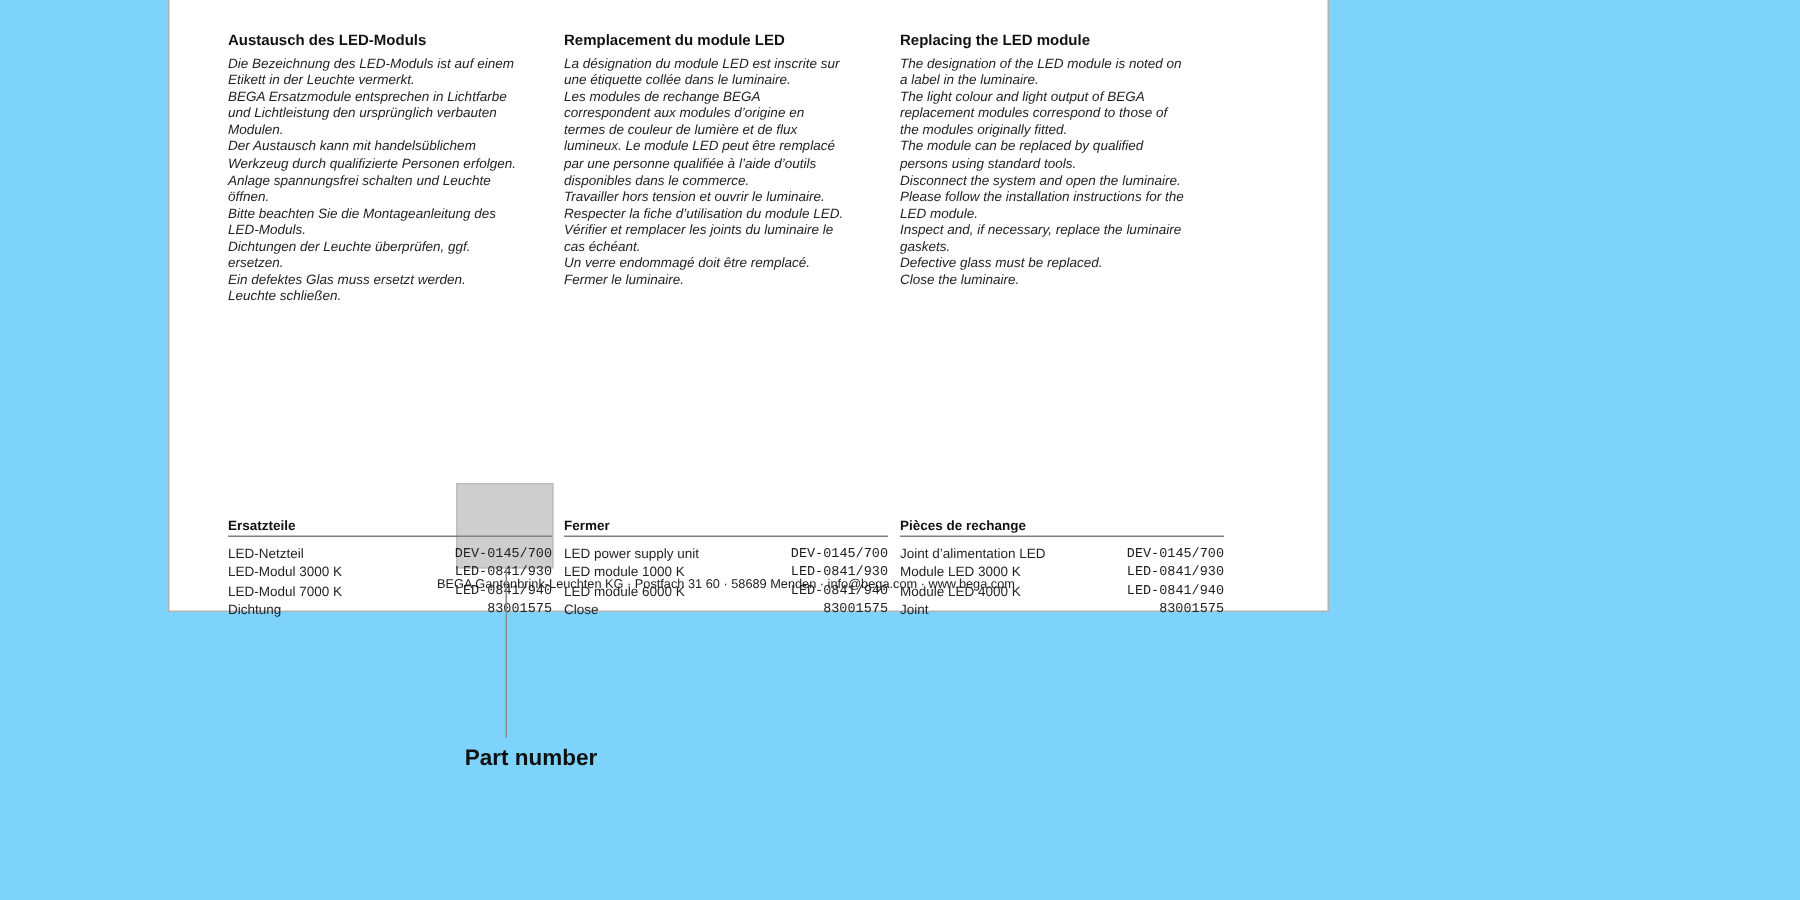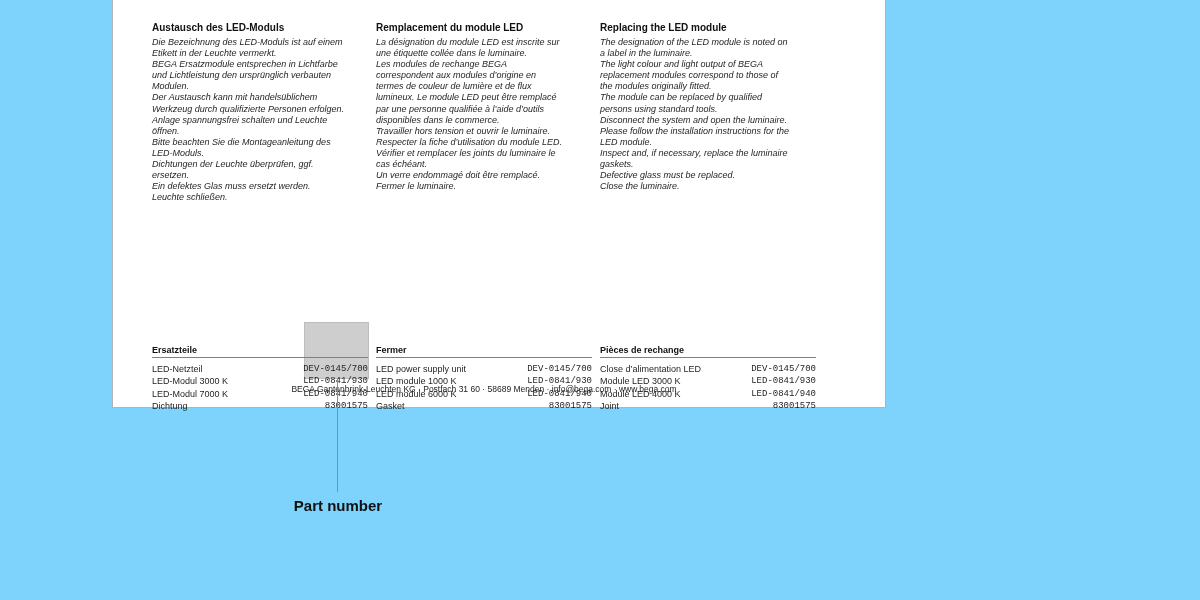--- a/index.html
+++ b/index.html
@@ -95,21 +95,21 @@
   .callout-line {
     position: absolute;
     left: 337px;
     top: 379px;
     width: 1px;
     height: 113px;
     background: #8c8c8c;
   }
   .callout-label {
     position: absolute;
-    left: 338px;
+    left: 354px;
     top: 497px;
     transform: translateX(-50%);
     font-size: 15px;
     font-weight: 600;
     color: #111;
     white-space: nowrap;
   }
 </style>
 </head>
 <body>
@@ -204,29 +204,29 @@
         </div>
         <div class="prow">
           <span class="plabel">LED module 1000 K</span>
           <span class="pvalue">LED-0841/930</span>
         </div>
         <div class="prow">
           <span class="plabel">LED module 6000 K</span>
           <span class="pvalue">LED-0841/940</span>
         </div>
         <div class="prow">
-          <span class="plabel">Gasket</span>
+          <span class="plabel">Close</span>
           <span class="pvalue">83001575</span>
         </div>
       </section>
 
       <section class="pcol">
         <h4>Pièces de rechange</h4>
         <div class="prow">
-          <span class="plabel">Close d’alimentation LED</span>
+          <span class="plabel">Joint d’alimentation LED</span>
           <span class="pvalue">DEV-0145/700</span>
         </div>
         <div class="prow">
           <span class="plabel">Module LED 3000 K</span>
           <span class="pvalue">LED-0841/930</span>
         </div>
         <div class="prow">
           <span class="plabel">Module LED 4000 K</span>
           <span class="pvalue">LED-0841/940</span>
         </div>

